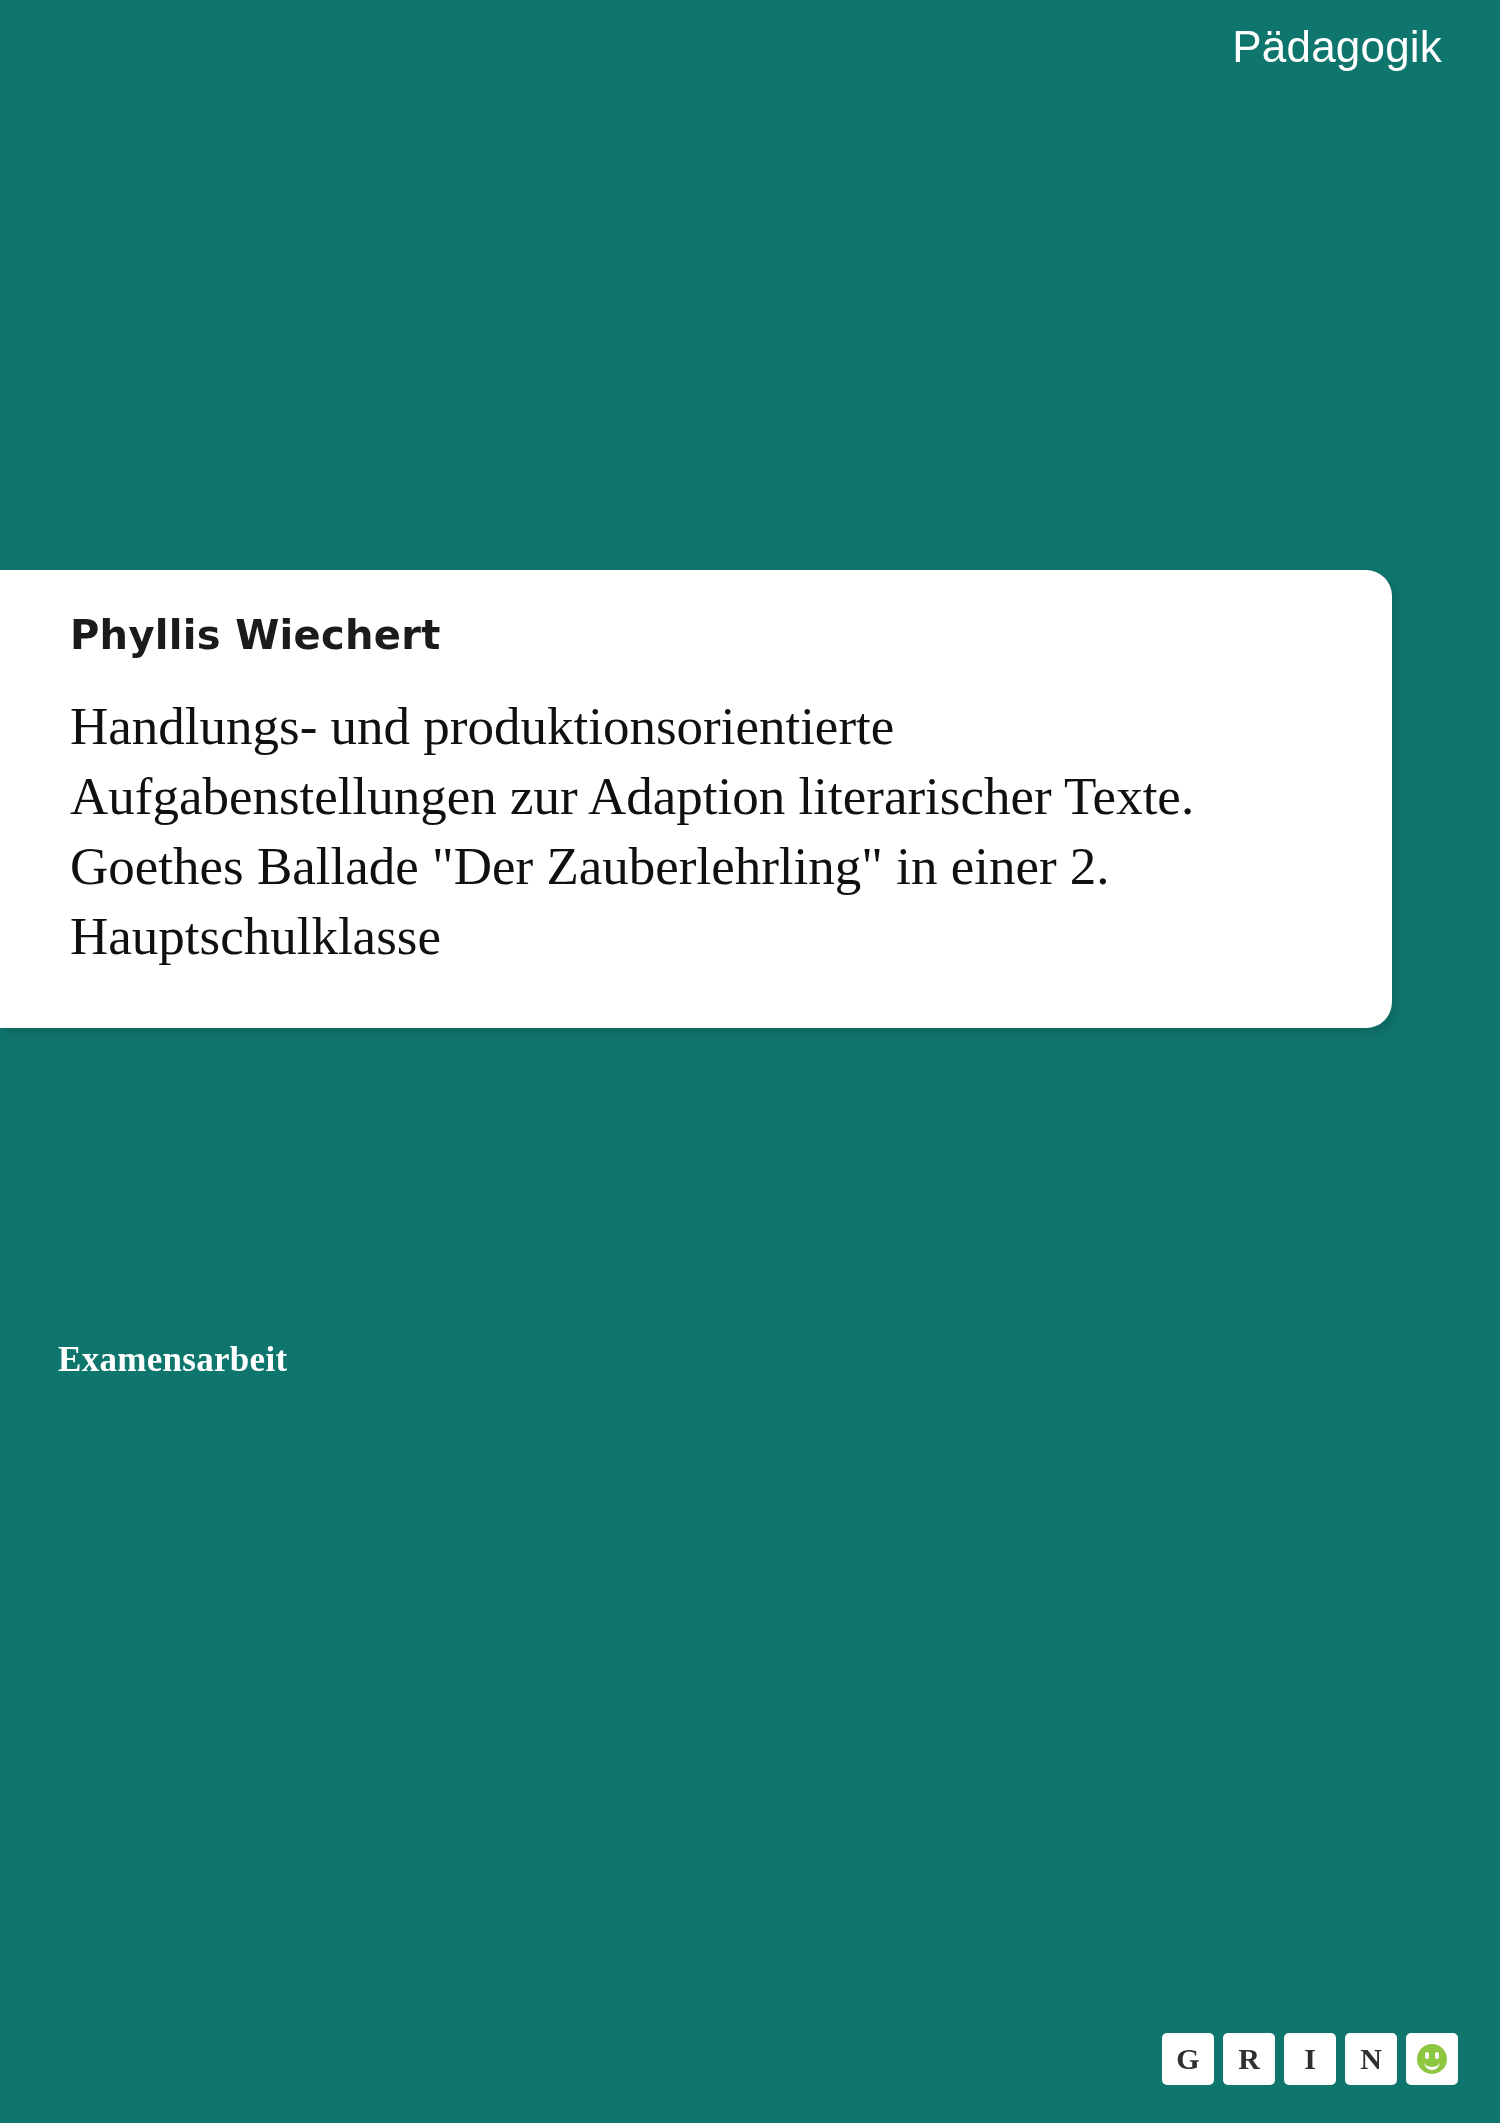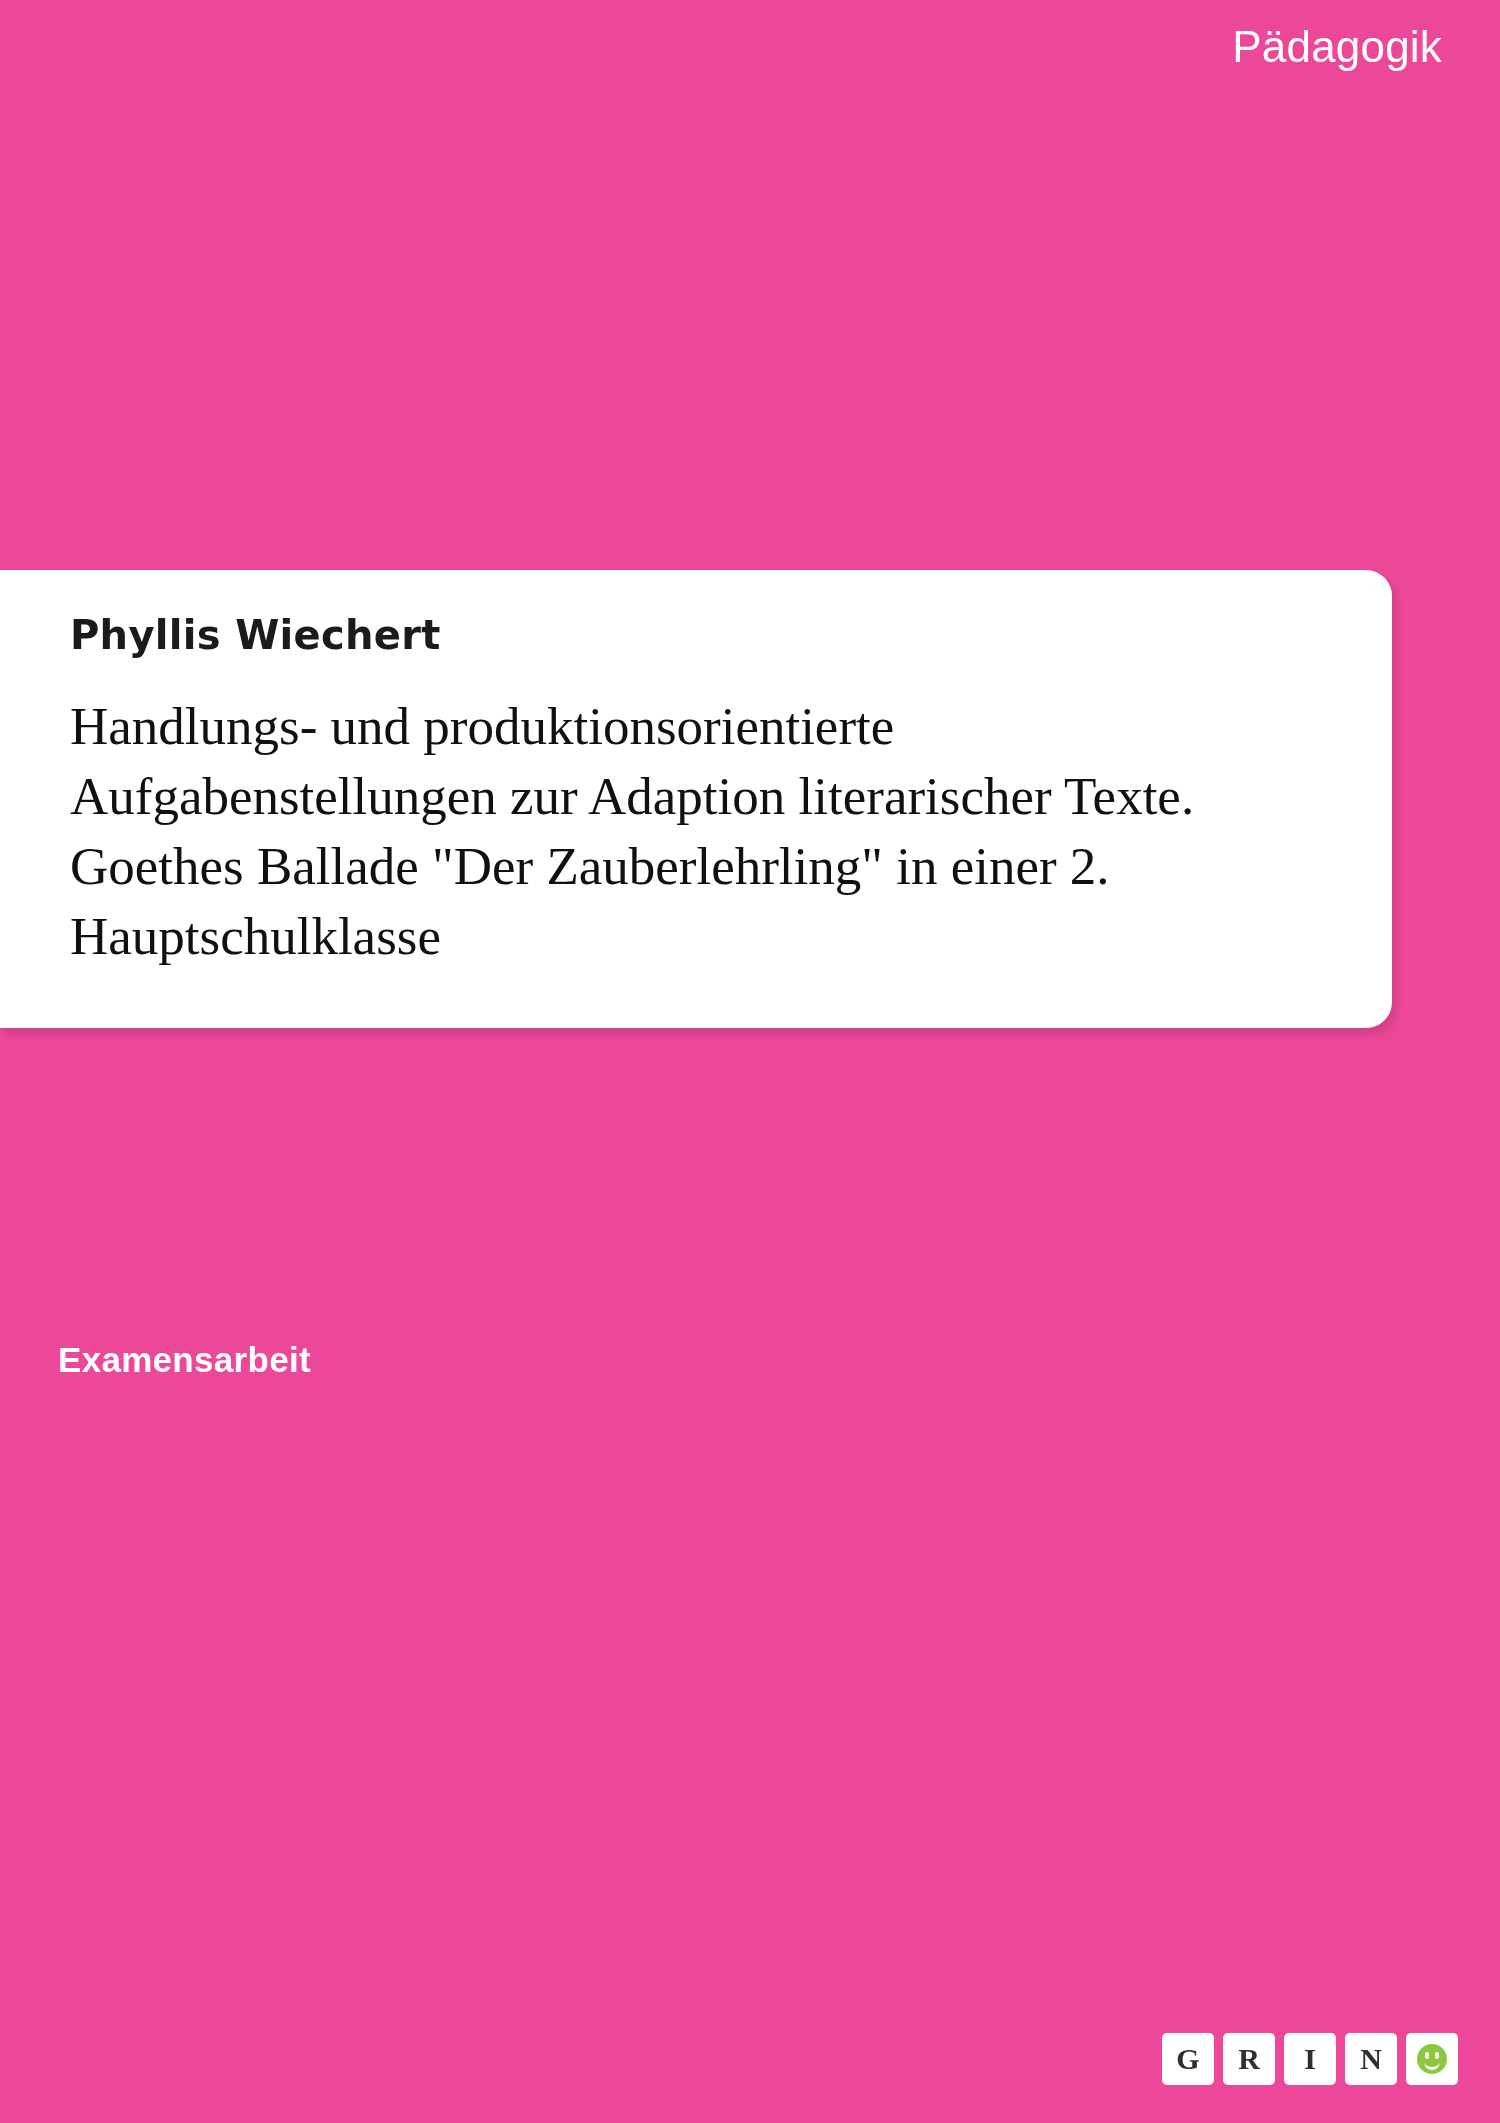--- a/index.html
+++ b/index.html
@@ -10,21 +10,21 @@
     width: 1500px;
     height: 2123px;
     background: #ffffff;
     font-family: "Liberation Sans", sans-serif;
     overflow: hidden;
   }
   .cover {
     position: relative;
     width: 1500px;
     height: 2123px;
-    background: #ec4899;
+    background: #0f766e;
     box-sizing: border-box;
   }
   
   .category {
     position: absolute;
     top: 22px;
     right: 58px;
     font-size: 44px;
     color: #ffffff;
     font-family: "Liberation Sans", sans-serif;
@@ -57,21 +57,21 @@
     line-height: 1.32;
     color: #101010;
     margin: 0;
     font-weight: 400;
   }
   
   .doctype {
     position: absolute;
     left: 58px;
     top: 1340px;
-    font-family: Liberation Sans, sans-serif;
+    font-family: Liberation Serif, serif;
     font-weight: bold;
     font-size: 35px;
     color: #ffffff;
     letter-spacing: 0.3px;
   }
   
   .logo {
     position: absolute;
     right: 42px;
     bottom: 38px;

